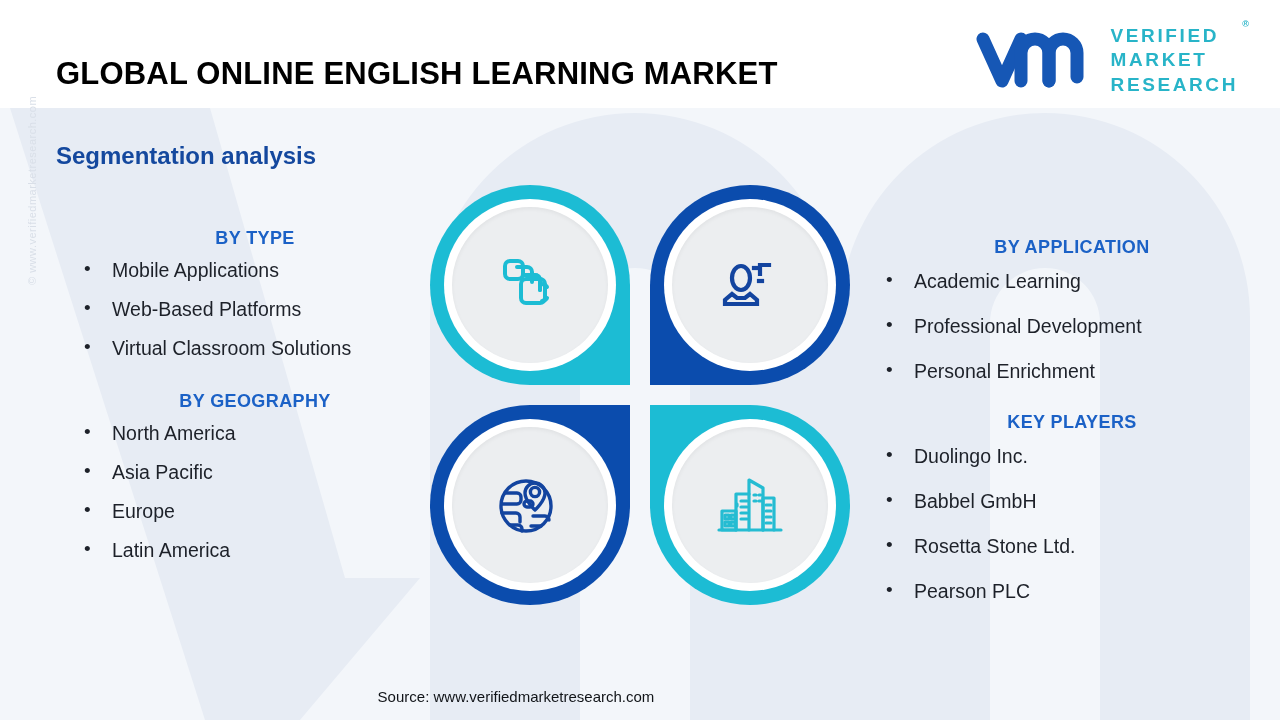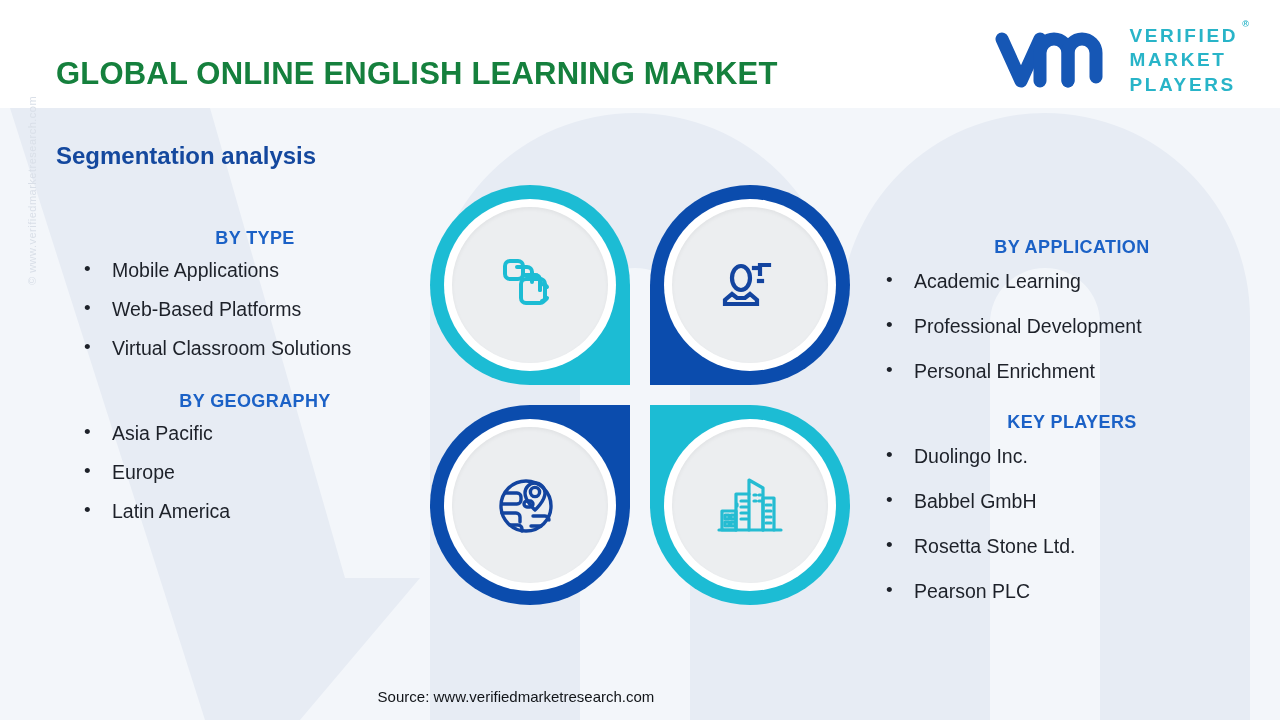--- a/index.html
+++ b/index.html
@@ -23,21 +23,21 @@
   #watermark-vm {
     position:absolute; left:0; top:108px; width:1280px; height:612px;
     z-index:1; overflow:hidden;
   }
   #watermark-vm svg { display:block; }
 
   
   #page-title {
     position:absolute; left:56px; top:56px;
     font-size:31px; font-weight:bold; letter-spacing:.2px;
-    color:#15803d; white-space:nowrap; z-index:5;
+    color:#000000; white-space:nowrap; z-index:5;
   }
   #logo {
     position:absolute; right:42px; top:24px;
     display:flex; align-items:center; gap:14px; z-index:5;
   }
   #logo-mark { width:122px; height:62px; }
   #logo-words {
     display:flex; flex-direction:column; justify-content:center;
     color:#28b4c8; font-size:19px; font-weight:bold;
     letter-spacing:2.6px; line-height:1.28;
@@ -156,41 +156,42 @@
       <g fill="none" stroke="#1657b5" stroke-width="13" stroke-linecap="round" stroke-linejoin="round">
         <path d="M8 10 L27 52 L46 10"></path>
         <path d="M46 52 L46 24 A14 14 0 0 1 74 24 L74 52"></path>
         <path d="M74 52 L74 24 A14 14 0 0 1 102 24 L102 48"></path>
       </g>
     </svg>
   </span>
   <span id="logo-words">
     <span class="ln">VERIFIED<span class="reg">®</span></span>
     <span class="ln">MARKET</span>
-    <span class="ln">PLAYERS</span>
+    <span class="ln">RESEARCH</span>
   </span>
 </div>
 
 <div id="section-title">Segmentation analysis</div>
 
 <div id="side-watermark">© www.verifiedmarketresearch.com</div>
 
 <div class="col" id="col-left">
   <div class="block">
     <div class="block-head">BY TYPE</div>
     <ul class="items">
       <li>Mobile Applications</li>
       <li>Web-Based Platforms</li>
       <li>Virtual Classroom Solutions</li>
     </ul>
   </div>
   <div class="gap"></div>
   <div class="block">
     <div class="block-head">BY GEOGRAPHY</div>
     <ul class="items">
+      <li>North America</li>
       <li>Asia Pacific</li>
       <li>Europe</li>
       <li>Latin America</li>
     </ul>
   </div>
 </div>
 
 <div class="col" id="col-right">
   <div class="block">
     <div class="block-head">BY APPLICATION</div>

